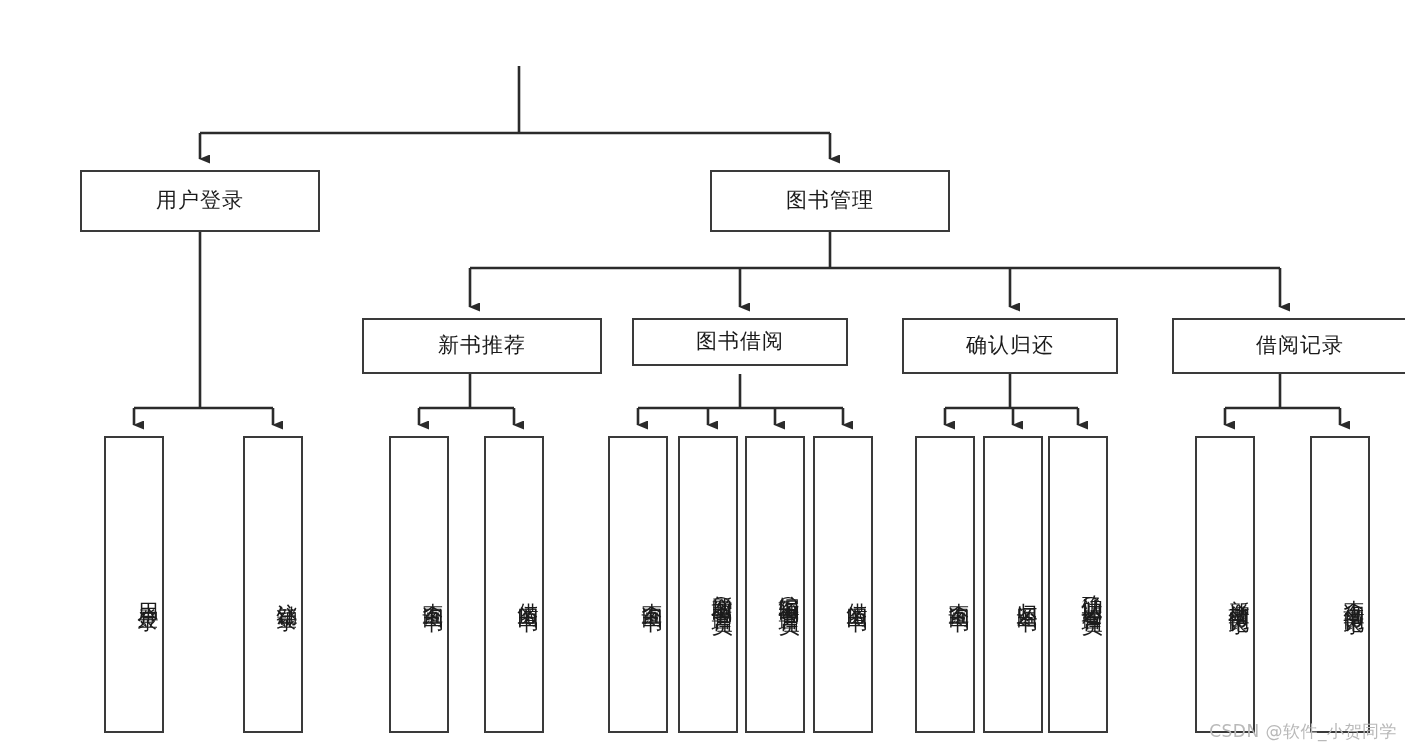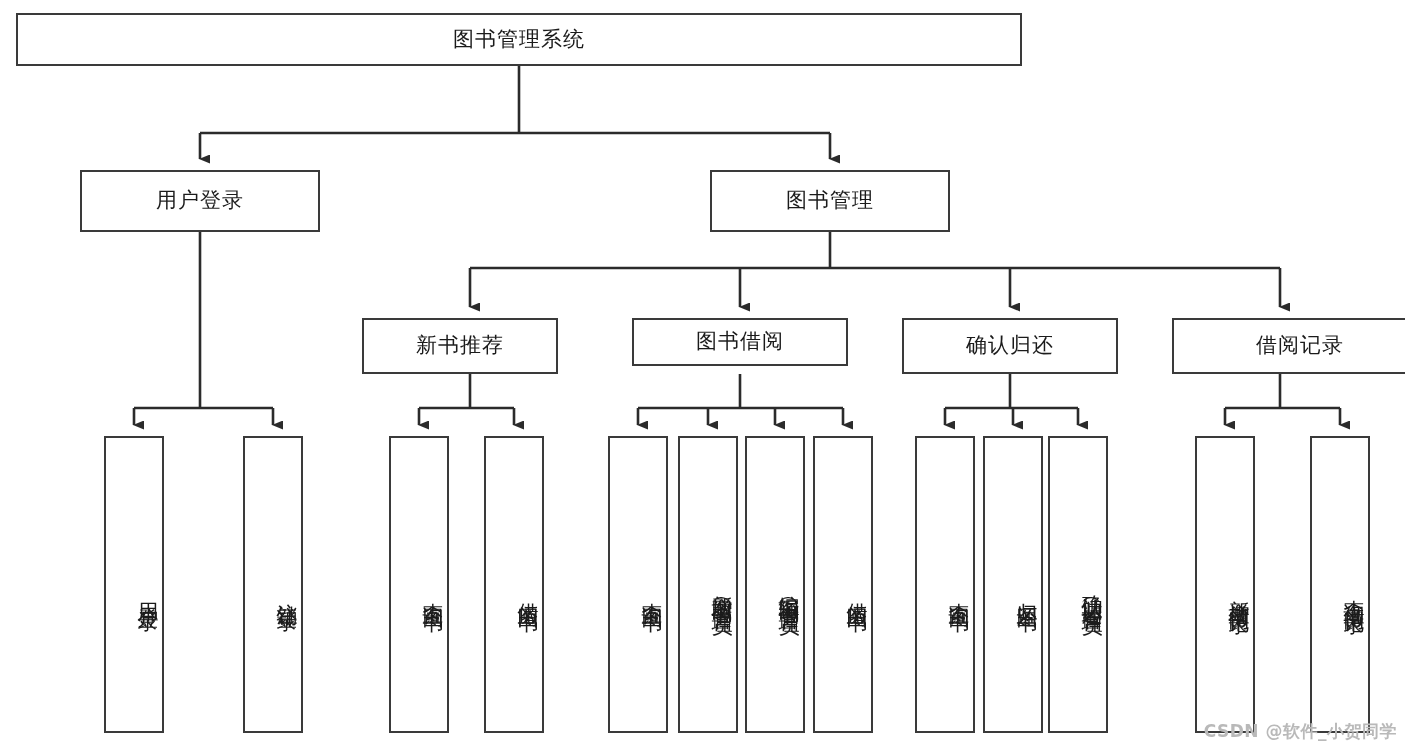--- a/index.html
+++ b/index.html
@@ -54,21 +54,20 @@
     white-space: nowrap;
   }
   #watermark {
     position: absolute;
     right: 8px;
     bottom: 4px;
     font-size: 17px;
     color: #b9b9b9;
     letter-spacing: 0.5px;
     white-space: nowrap;
-    font-weight: bold;
   }
 </style>
 </head>
 <body>
 
 <div id="canvas">
 
   <svg id="wires" viewBox="0 0 1405 747" width="1405" height="747" xmlns="http://www.w3.org/2000/svg">
     <defs>
       <marker id="arrowhead" markerWidth="9" markerHeight="11" refX="4.5" refY="10" orient="auto" markerUnits="userSpaceOnUse">
@@ -105,34 +104,31 @@
         <path d="M 945 408 L 945 425" marker-end="url(#arrowhead)"></path>
         <path d="M 1013 408 L 1013 425" marker-end="url(#arrowhead)"></path>
         <path d="M 1078 408 L 1078 425" marker-end="url(#arrowhead)"></path>
         <path d="M 1280 374 L 1280 408"></path>
         <path d="M 1225 408 L 1340 408"></path>
         <path d="M 1225 408 L 1225 425" marker-end="url(#arrowhead)"></path>
         <path d="M 1340 408 L 1340 425" marker-end="url(#arrowhead)"></path>
       </g>
   </svg>
 
-  <div class="node horiz" style="left: 16px; top: 13px; width: 1006px; height: 53px;">
-    <span class="label">图书管理系统</span>
-  </div>
 
   <div id="level2-container">
       <div class="node horiz" style="left: 80px; top: 170px; width: 240px; height: 62px;">
         <span class="label">用户登录</span>
       </div>
       <div class="node horiz" style="left: 710px; top: 170px; width: 240px; height: 62px;">
         <span class="label">图书管理</span>
       </div>
     </div>
   <div id="level3-container">
-      <div class="node horiz" style="left: 362px; top: 318px; width: 196px; height: 56px;">
+      <div class="node horiz" style="left: 362px; top: 318px; width: 240px; height: 56px;">
         <span class="label">新书推荐</span>
       </div>
       <div class="node horiz" style="left: 632px; top: 318px; width: 216px; height: 48px;">
         <span class="label">图书借阅</span>
       </div>
       <div class="node horiz" style="left: 902px; top: 318px; width: 216px; height: 56px;">
         <span class="label">确认归还</span>
       </div>
       <div class="node horiz" style="left: 1172px; top: 318px; width: 256px; height: 56px;">
         <span class="label">借阅记录</span>

